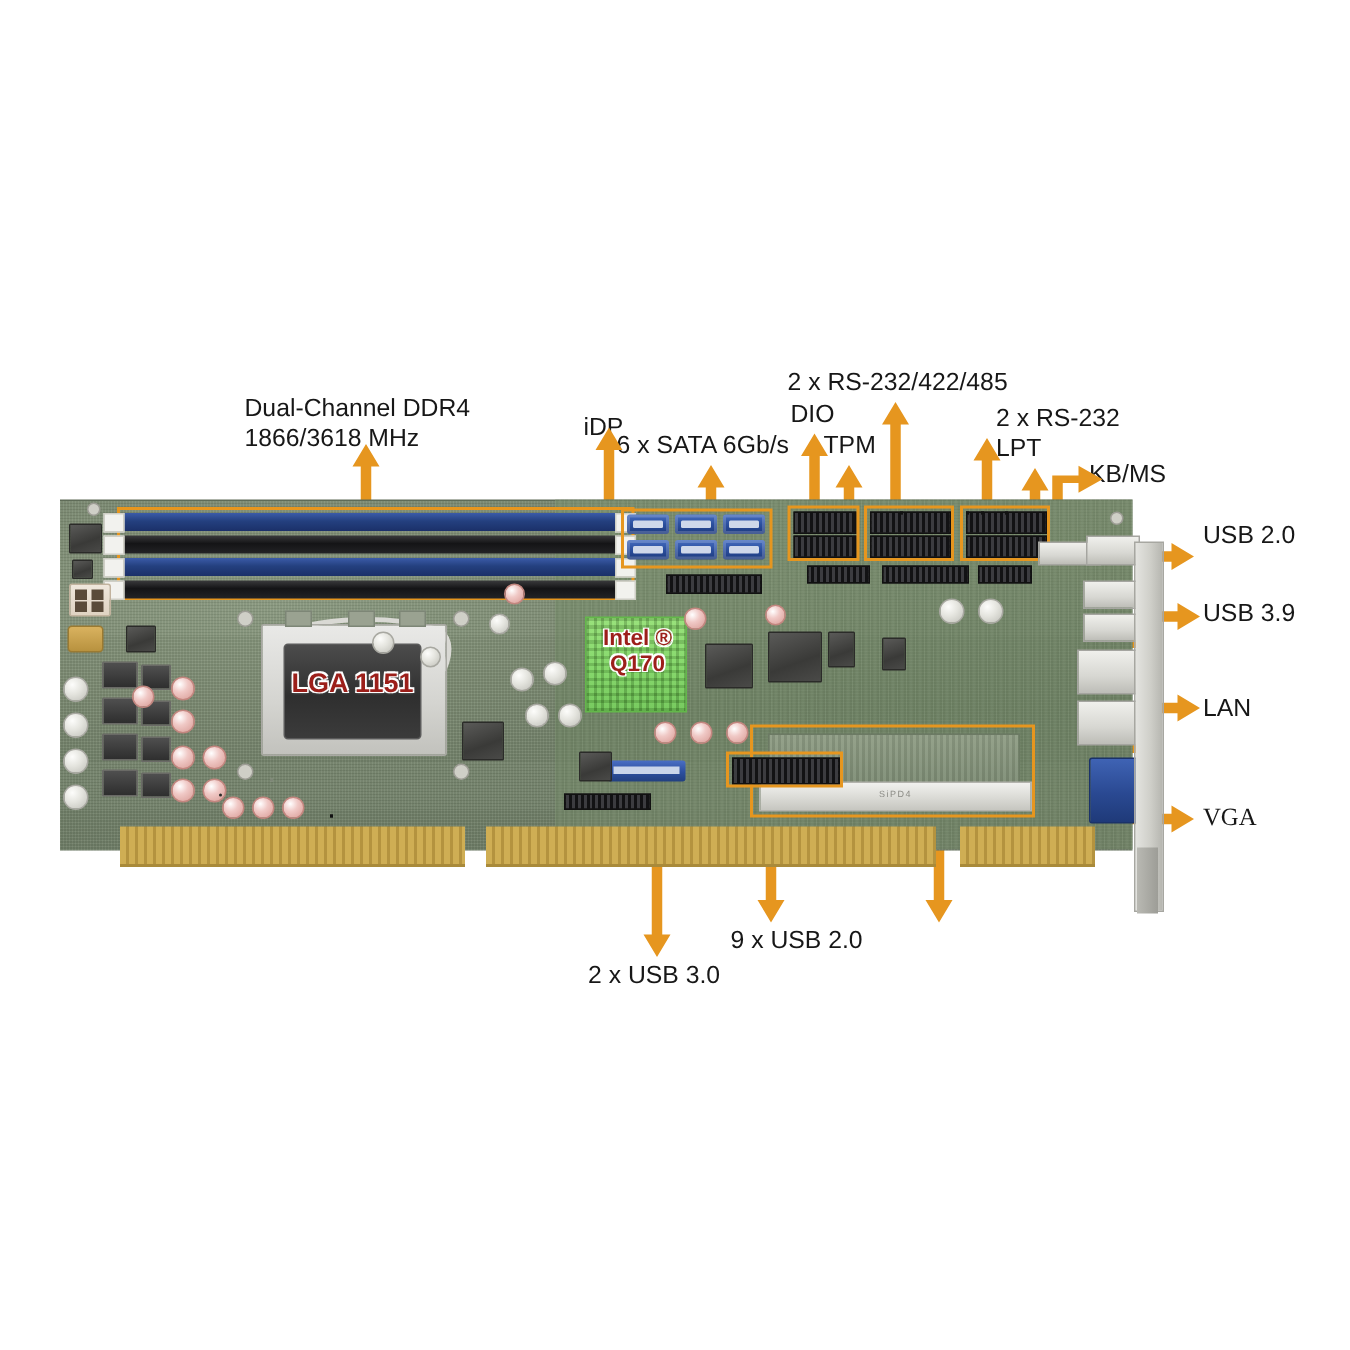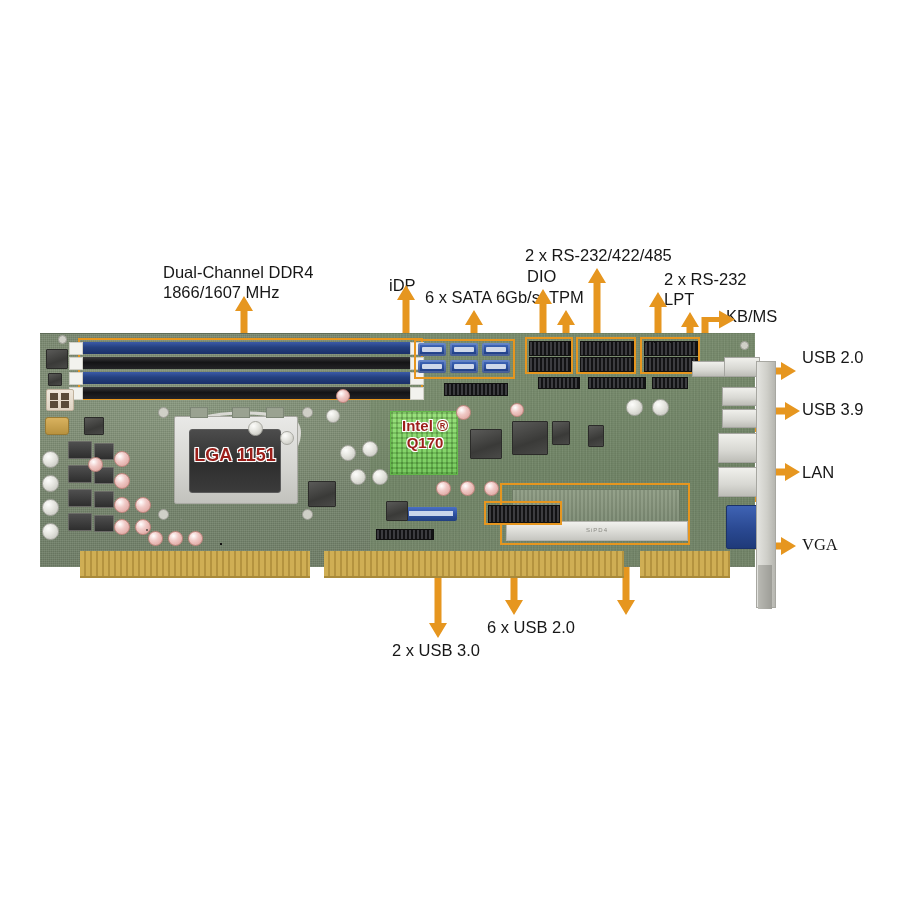--- a/index.html
+++ b/index.html
@@ -131,38 +131,38 @@
   #atx4 i{position:absolute;width:8px;height:7px;background:#5a4b3a;display:block;}
   #batt{position:absolute;left:5px;top:84px;width:22px;height:16px;border-radius:3px;
      background:linear-gradient(180deg,#d9b25f 0%,#b8923f 100%);border:1px solid #9a7a32;}
 </style>
 </head>
 <body>
 
 <div id="stage">
 
   <div class="lbl" style="left:163px;top:263px;">Dual-Channel DDR4</div>
-  <div class="lbl" style="left:163px;top:283px;">1866/1607 MHz</div>
+  <div class="lbl" style="left:163px;top:283px;">1866/3618 MHz</div>
 
   <div class="lbl" style="left:389px;top:276px;">iDP</div>
-  <div class="lbl" style="left:425px;top:288px;">6 x SATA 6Gb/s</div>
+  <div class="lbl" style="left:411px;top:288px;">6 x SATA 6Gb/s</div>
   <div class="lbl" style="left:527px;top:267px;">DIO</div>
   <div class="lbl" style="left:549px;top:288px;">TPM</div>
   <div class="lbl" style="left:525px;top:246px;">2 x RS-232/422/485</div>
   <div class="lbl" style="left:624px;top:270px;margin-left:40px;">2 x RS-232</div>
   <div class="lbl" style="left:664px;top:290px;">LPT</div>
   <div class="lbl" style="left:726px;top:307px;">KB/MS</div>
 
   <div class="lbl" style="left:802px;top:348px;">USB 2.0</div>
   <div class="lbl" style="left:802px;top:400px;">USB 3.9</div>
   <div class="lbl" style="left:802px;top:463px;">LAN</div>
   <div class="lbl" style="left:802px;top:535px;font-family:Liberation Serif, serif;">VGA</div>
 
   <div class="lbl" style="left:392px;top:641px;">2 x USB 3.0</div>
-  <div class="lbl" style="left:487px;top:618px;">6 x USB 2.0</div>
+  <div class="lbl" style="left:487px;top:618px;">9 x USB 2.0</div>
 
   <div class="arrow" style="left:234px;top:296px;">
     <svg width="20" height="42" viewBox="0 0 20 42">
         <path d="M10 0 L19 15 L13.5 15 L13.5 42 L6.5 42 L6.5 15 L1 15 Z" fill="#e6961f"></path>
       </svg>
   </div>
   <div class="arrow" style="left:396px;top:285px;">
     <svg width="20" height="80" viewBox="0 0 20 80">
         <path d="M10 0 L19 15 L13.5 15 L13.5 80 L6.5 80 L6.5 15 L1 15 Z" fill="#e6961f"></path>
       </svg>

